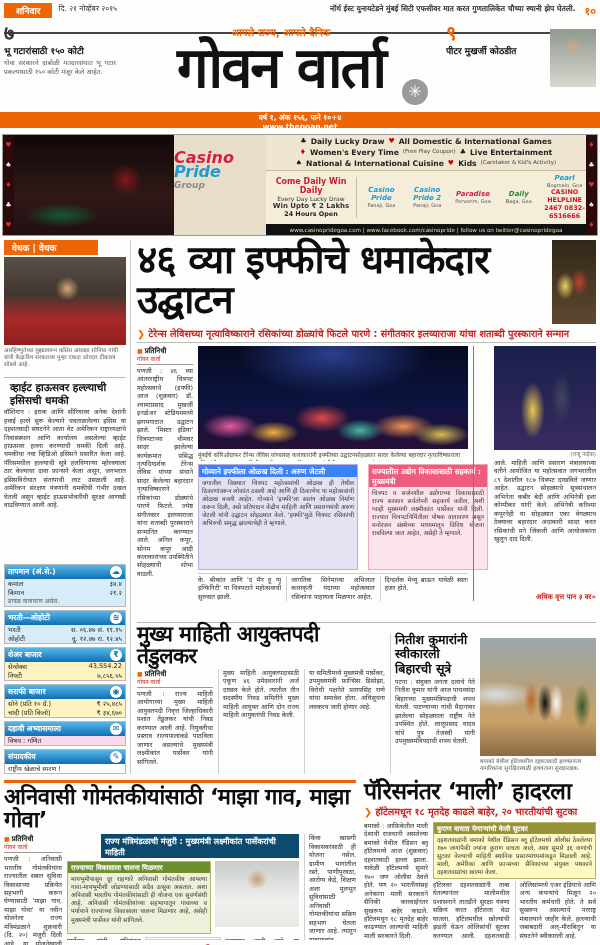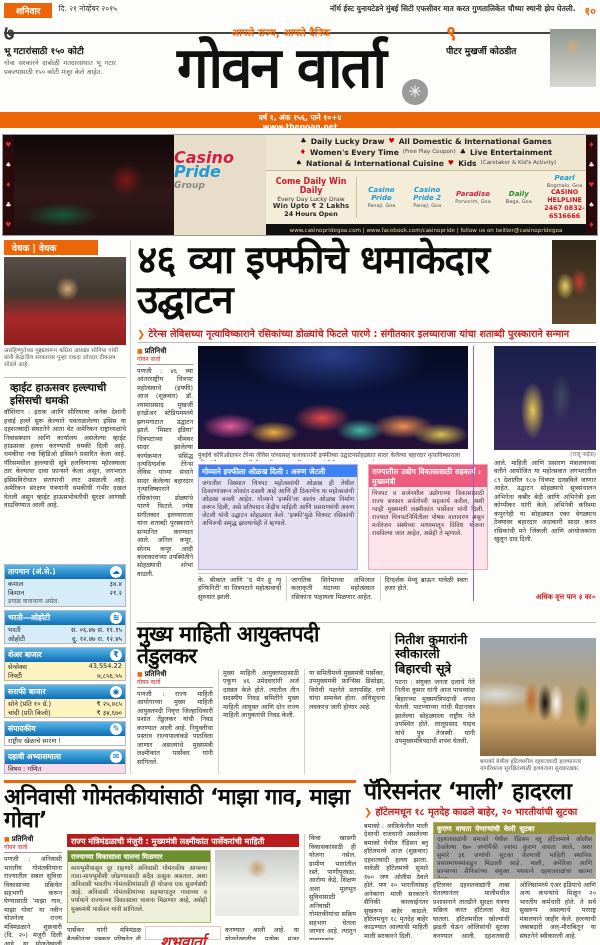--- a/index.html
+++ b/index.html
@@ -136,36 +136,36 @@
     radial-gradient(ellipse 56px 18px at 14% 48%,#d8dde0 0%,transparent 75%),
     linear-gradient(180deg,#9aa8b0 0%,#b8a078 45%,#caa26a 70%,#8a6a42 100%);}
   
   #bottom{position:absolute;top:780px;left:4px;right:4px;height:160px;display:flex;gap:8px;}
   #bleft{width:352px;flex:none;display:flex;flex-direction:column;}
   .h4{font-size:22px;font-weight:bold;color:#0d0d0d;letter-spacing:-.5px;line-height:1.05;margin-top:2px;}
   .bleftgrid{display:flex;gap:5px;flex:1;margin-top:3px;min-height:0;}
   .bl-a{width:58px;flex:none;}
   .bl-b{width:232px;flex:none;display:flex;flex-direction:column;}
   .bl-c{flex:1;min-width:0;}
-  .osub{background:#b91c1c;color:#fff;font-weight:bold;font-size:8px;padding:1px 4px;}
+  .osub{background:#0c4a6e;color:#fff;font-weight:bold;font-size:8px;padding:1px 4px;margin-left:34px;}
   .bl-mid{display:flex;gap:4px;margin-top:3px;}
   .greenbox{width:142px;flex:none;background:#eef0da;border:1px solid #aab86a;}
   .greenbox .ghead{background:#6d8f2f;color:#fff;font-weight:bold;font-size:6.8px;padding:1px 3px;}
   .ph-cm{flex:1;height:66px;
     background:radial-gradient(circle 12px at 50% 28%,#caa070 0%,transparent 85%),
     linear-gradient(180deg,#c8ccc8 0%,#f0f0ee 60%,#e8e8e4 100%);}
   .bl-low{display:flex;gap:4px;flex:1;margin-top:3px;min-height:0;}
   .shubh{width:74px;flex:none;text-align:center;border:1px solid #e0c8c8;background:#fff;}
   .shubh .s1{color:#c81f1f;font-size:15px;font-weight:bold;font-style:italic;margin-top:4px;}
   #bright{flex:1;min-width:0;display:flex;flex-direction:column;}
   .h5{font-size:23px;font-weight:bold;color:#0d0d0d;letter-spacing:-.5px;line-height:1;}
   .brgrid{display:flex;gap:5px;flex:1;margin-top:2px;min-height:0;}
   .br-a{width:64px;flex:none;}
   .br-b{flex:1;min-width:0;display:flex;flex-direction:column;}
-  .olive{background:#a3a3a3;border:1px solid #b8b268;font-family:Liberation Mono, monospace;}
+  .olive{background:#fef9c3;border:1px solid #b8b268;}
   .olive .ohead{background:#97933b;color:#fff;font-weight:bold;font-size:6.8px;padding:1px 3px;}
   .br-cols{display:flex;gap:5px;flex:1;margin-top:2px;min-height:0;}
   .br-cols > div{flex:1;}
 </style>
 </head>
 <body>
 
 <div class="page">
 
   <div id="topbar">
@@ -340,37 +340,37 @@
         <div class="irow">
             <span>सोने (प्रति १० ग्रॅ.)</span>
             <span>₹ २५,४८५</span>
           </div>
         <div class="irow">
             <span>चांदी (प्रति किलो)</span>
             <span>₹ ३४,६७०</span>
           </div>
       </div>
 
+      <div class="ibox bg-pink">
+        <div class="ihead">
+            <span>दहावी अभ्यासमाला</span>
+          <span class="iicon">✉</span>
+          </div>
+        <div class="irow">
+            <span>विषय : गणित</span>
+          </div>
+      </div>
+
       <div class="ibox bg-white">
         <div class="ihead">
             <span>संपादकीय</span>
           <span class="iicon">✎</span>
           </div>
         <div class="irow">
             <span>राष्ट्रीय खेळाचे स्मरण !</span>
-          </div>
-      </div>
-
-      <div class="ibox bg-pink">
-        <div class="ihead">
-            <span>दहावी अभ्यासमाला</span>
-          <span class="iicon">✉</span>
-          </div>
-        <div class="irow">
-            <span>विषय : गणित</span>
           </div>
       </div>
     </div>
 
     <div id="maincol">
       <div class="bighead">
         <div class="h1">४६ व्या इफ्फीचे धमाकेदार उद्घाटन</div>
         <div class="ph-trio"></div>
       </div>
       <div class="subhead"><span class="arrow">❯ </span><span>टेरेन्स लेविसच्या नृत्याविष्काराने रसिकांच्या डोळ्यांचे फिटले पारणे : संगीतकार इलय्याराजा यांचा शताब्दी पुरस्काराने सन्मान</span></div>

